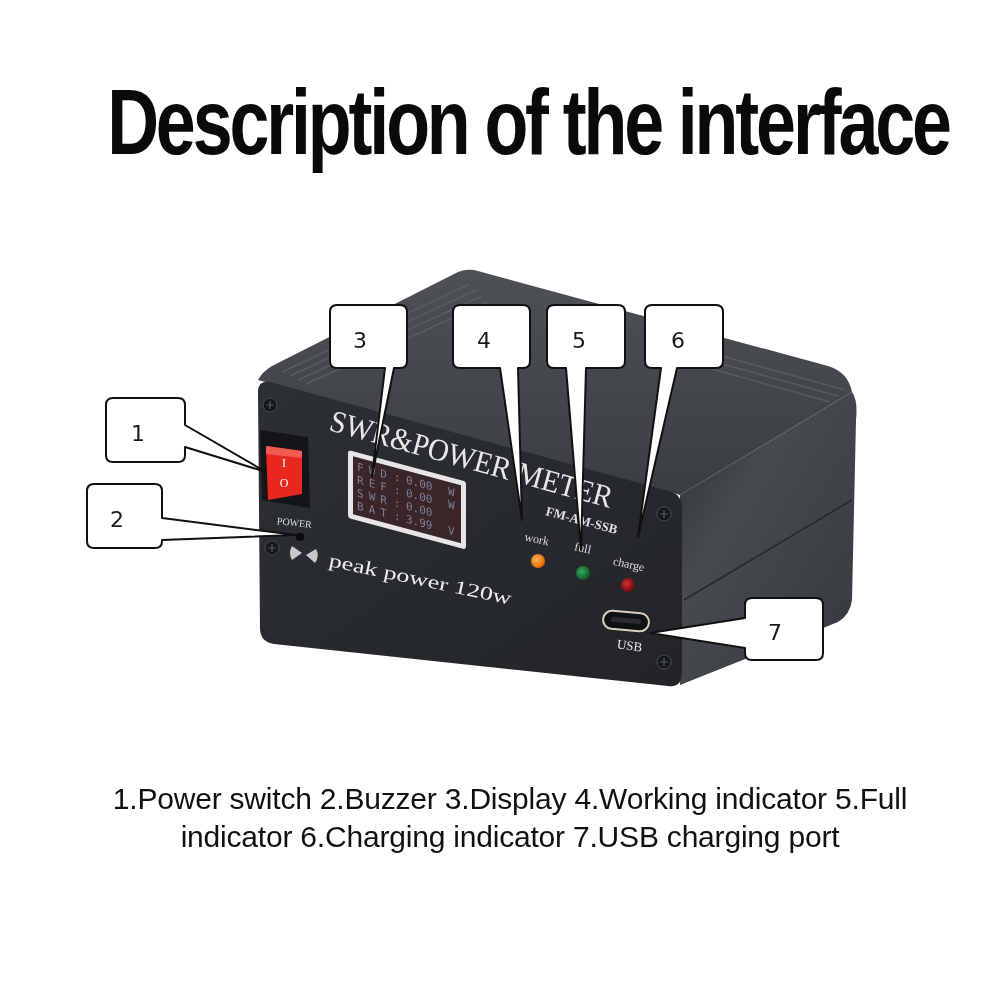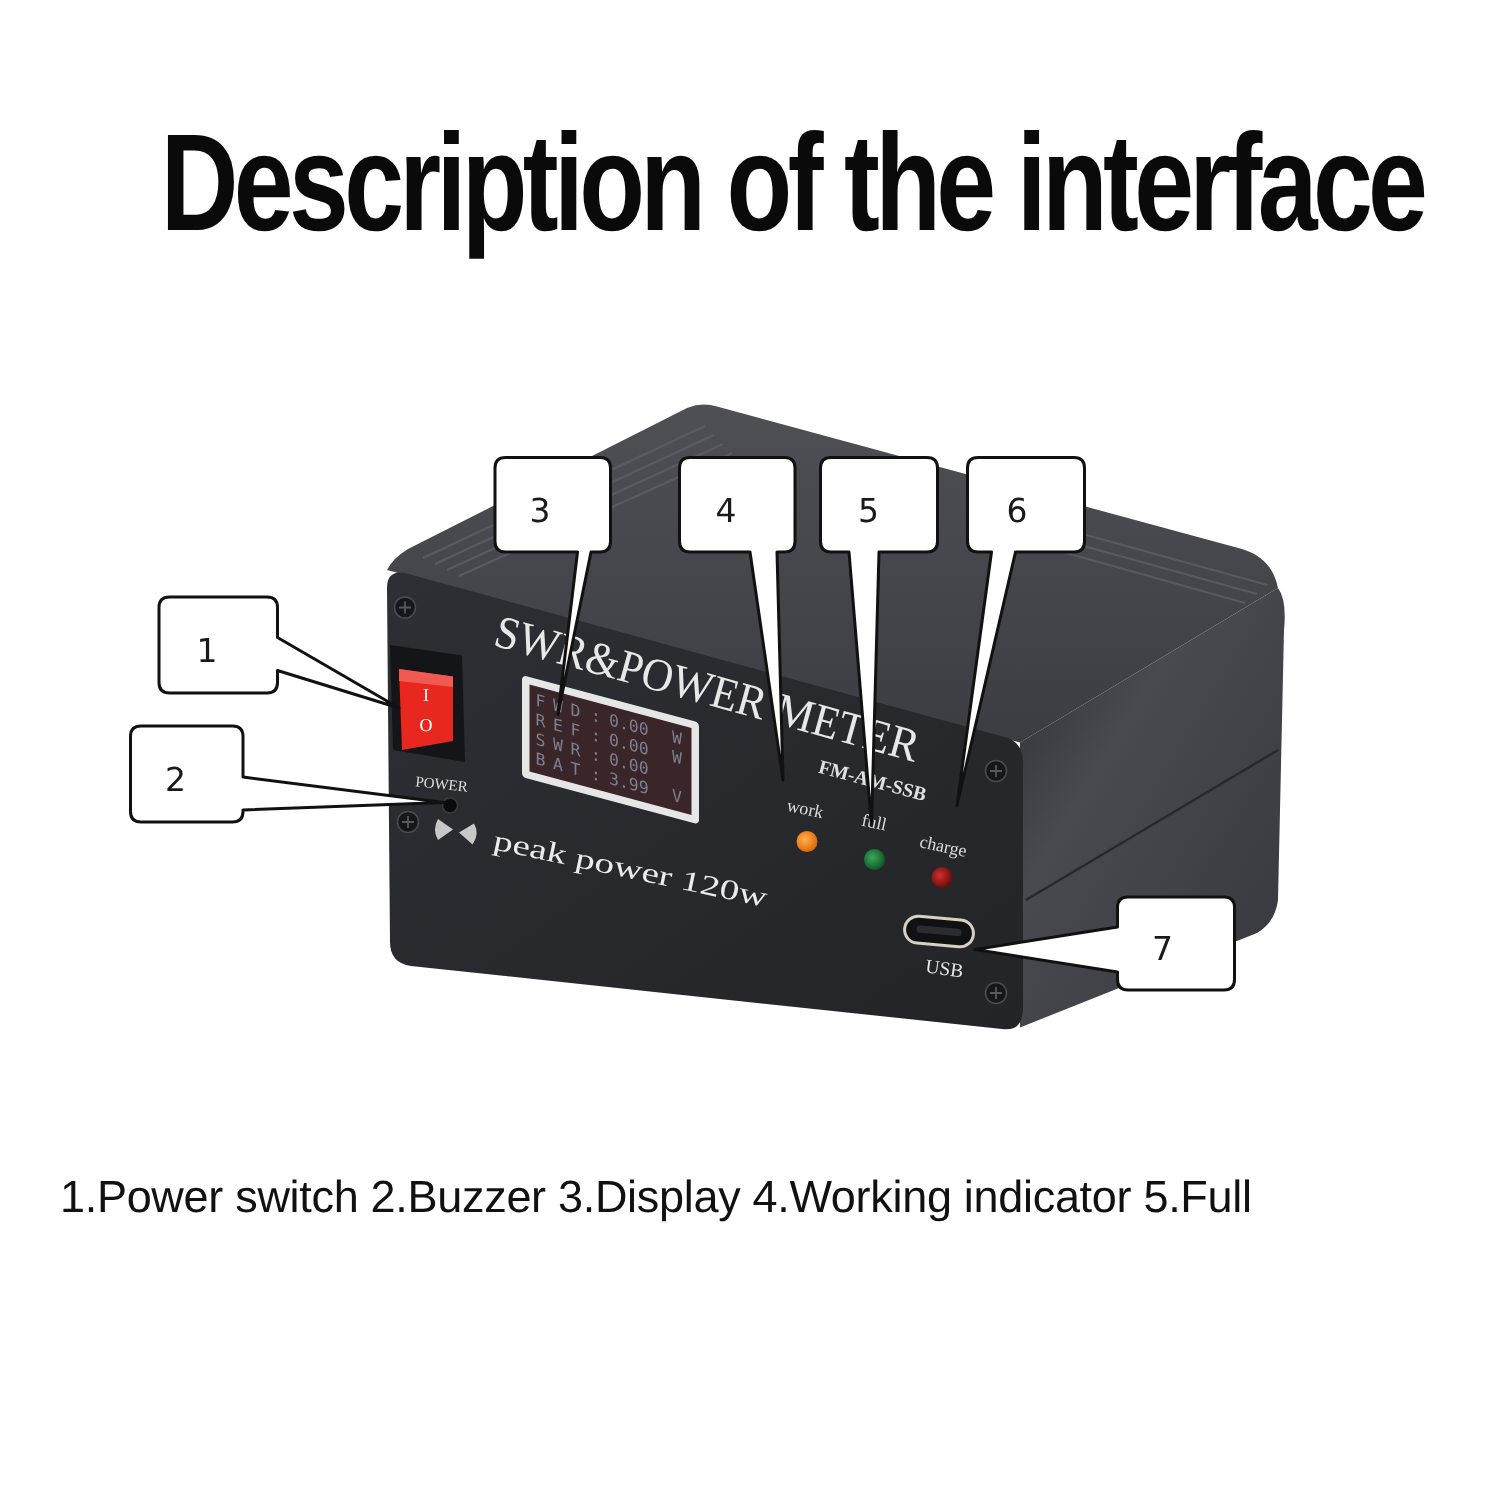--- a/index.html
+++ b/index.html
@@ -40,20 +40,21 @@
     .desc {
       position: absolute;
       left: 40px;
       top: 780px;
       width: 940px;
       font-family: "Liberation Sans", sans-serif;
       font-size: 30px;
       line-height: 38px;
       color: #111111;
       letter-spacing: -0.2px;
+      text-align: center;
     }
     svg text { font-family: "Liberation Serif", serif; }
     .callout-num {
       font-family: "DejaVu Sans", sans-serif;
       font-size: 22px;
       fill: #1a1a1a;
     }
     .lcd-text {
       font-family: "DejaVu Sans Mono", monospace;
       font-size: 11px;
@@ -217,13 +218,14 @@
   </g>
 
   <g>
     <path d="M752,598 L816,598 Q823,598 823,605 L823,653 Q823,660 816,660 L752,660 Q745,660 745,653 L745,648 L650,633 L745,618 L745,605 Q745,598 752,598 Z" fill="#ffffff" stroke="#111" stroke-width="2" stroke-linejoin="round"></path>
     <text class="callout-num" x="775" y="640" text-anchor="middle">7</text>
   </g>
 </svg>
 
 <div class="desc">
   <div>1.Power switch 2.Buzzer 3.Display 4.Working indicator 5.Full</div>
+  <div>indicator 6.Charging indicator 7.USB charging port</div>
 </div>
 
 </body></html>

